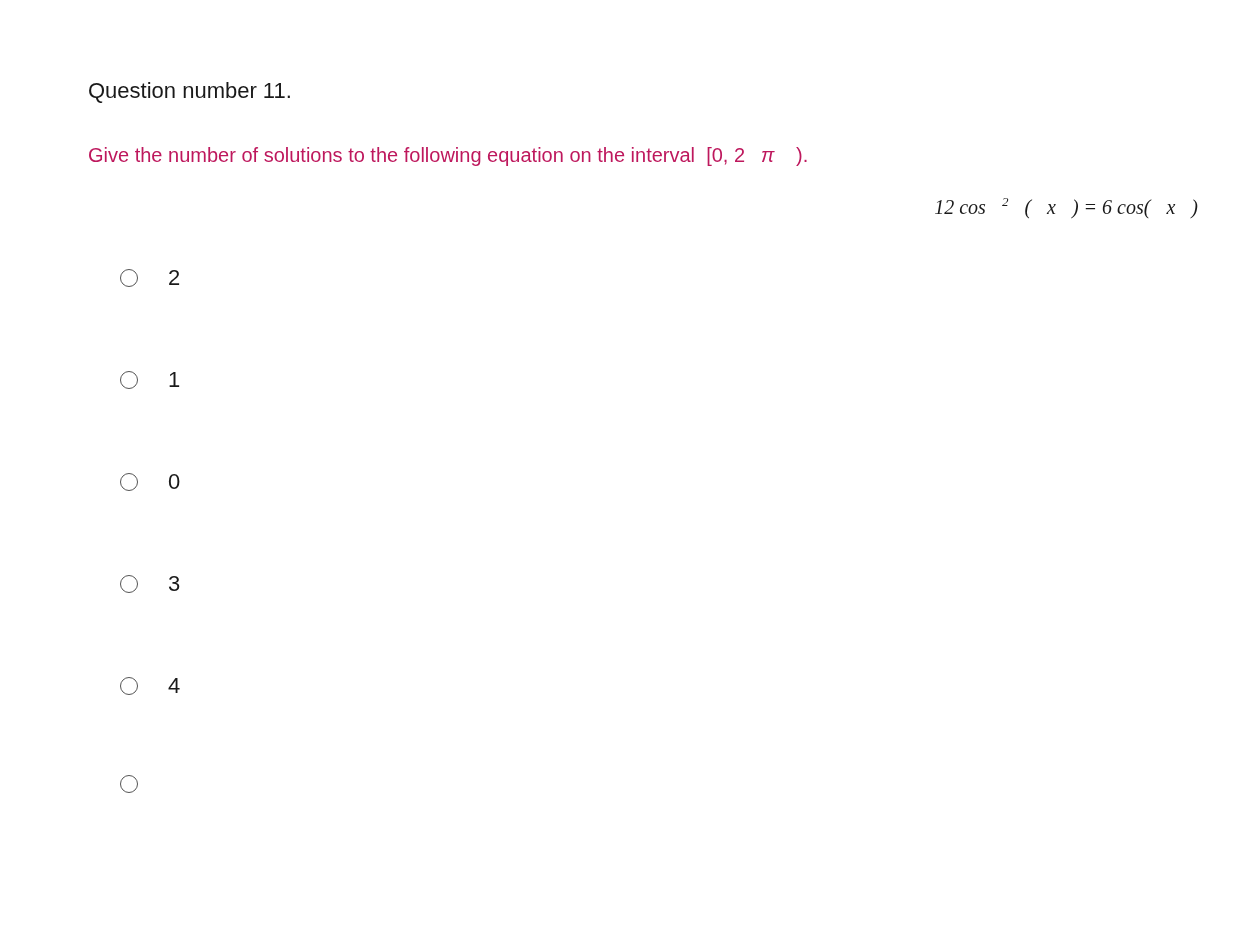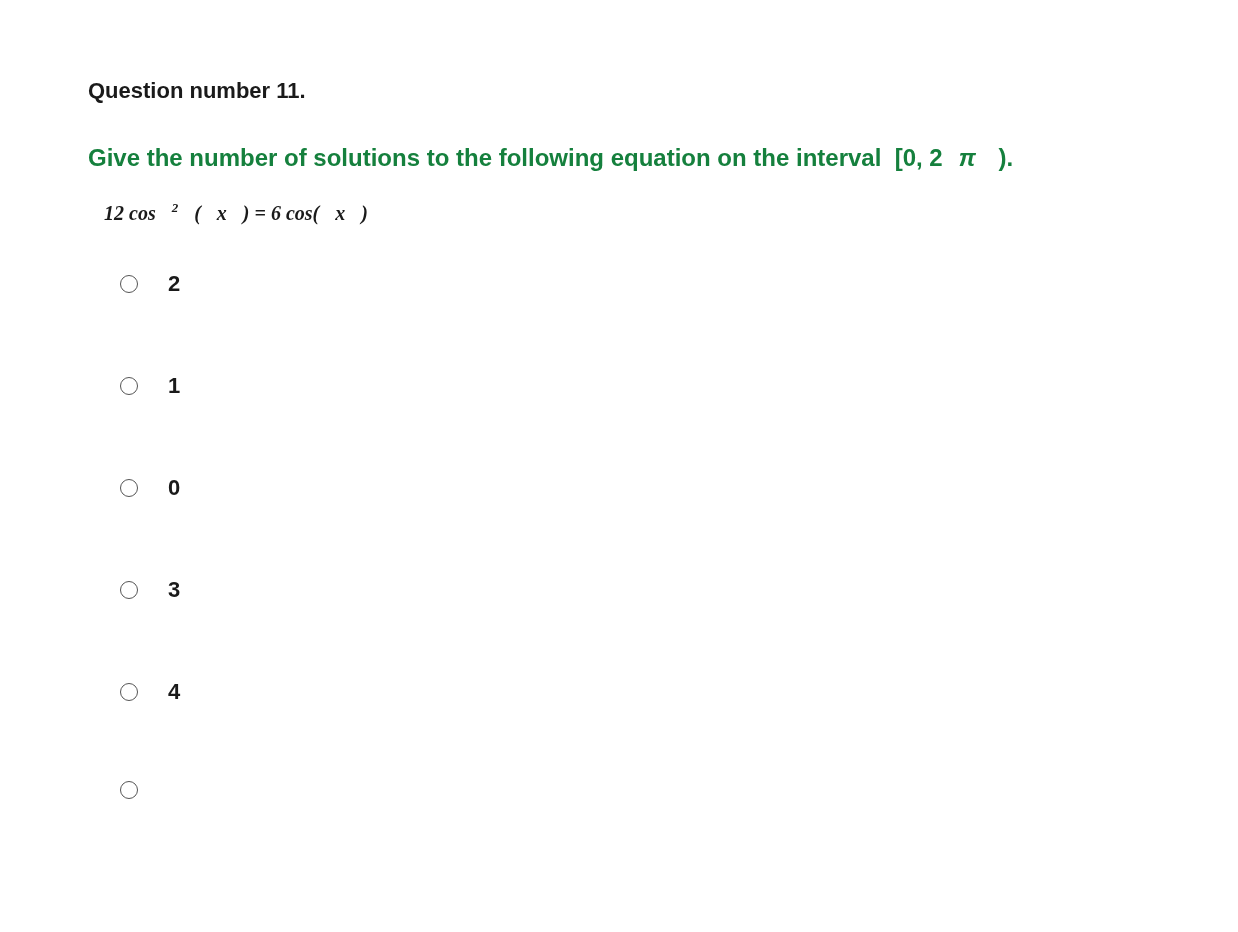--- a/index.html
+++ b/index.html
@@ -1,47 +1,46 @@
 <!DOCTYPE html>
 <html><head>
   <meta charset="utf-8">
   <style>
     * {
       margin: 16px;
       padding: 0;
       box-sizing: border-box;
-      font-weight: bold;
     }
 
     body {
       background: #ffffff;
       font-family: Georgia, 'Times New Roman', serif;
       color: #1a1a1a;
       width: 1238px;
       min-height: 932px;
       padding: 30px 40px;
     }
 
     .question-number {
       font-size: 22px;
       font-family: Arial, sans-serif;
       margin-bottom: 36px;
       color: #1a1a1a;
     }
 
     .question-text {
-      font-size: 24px;
+      font-size: 20px;
       font-family: Arial, sans-serif;
       margin-bottom: 24px;
       line-height: 1.5;
-      color: #15803d;
+      color: #be185d;
     }
 
     .equation-container {
-      text-align: left;
+      text-align: right;
       margin-bottom: 30px;
       font-size: 20px;
     }
 
     .equation {
       font-style: italic;
       font-size: 20px;
     }
 
     .options-list {

